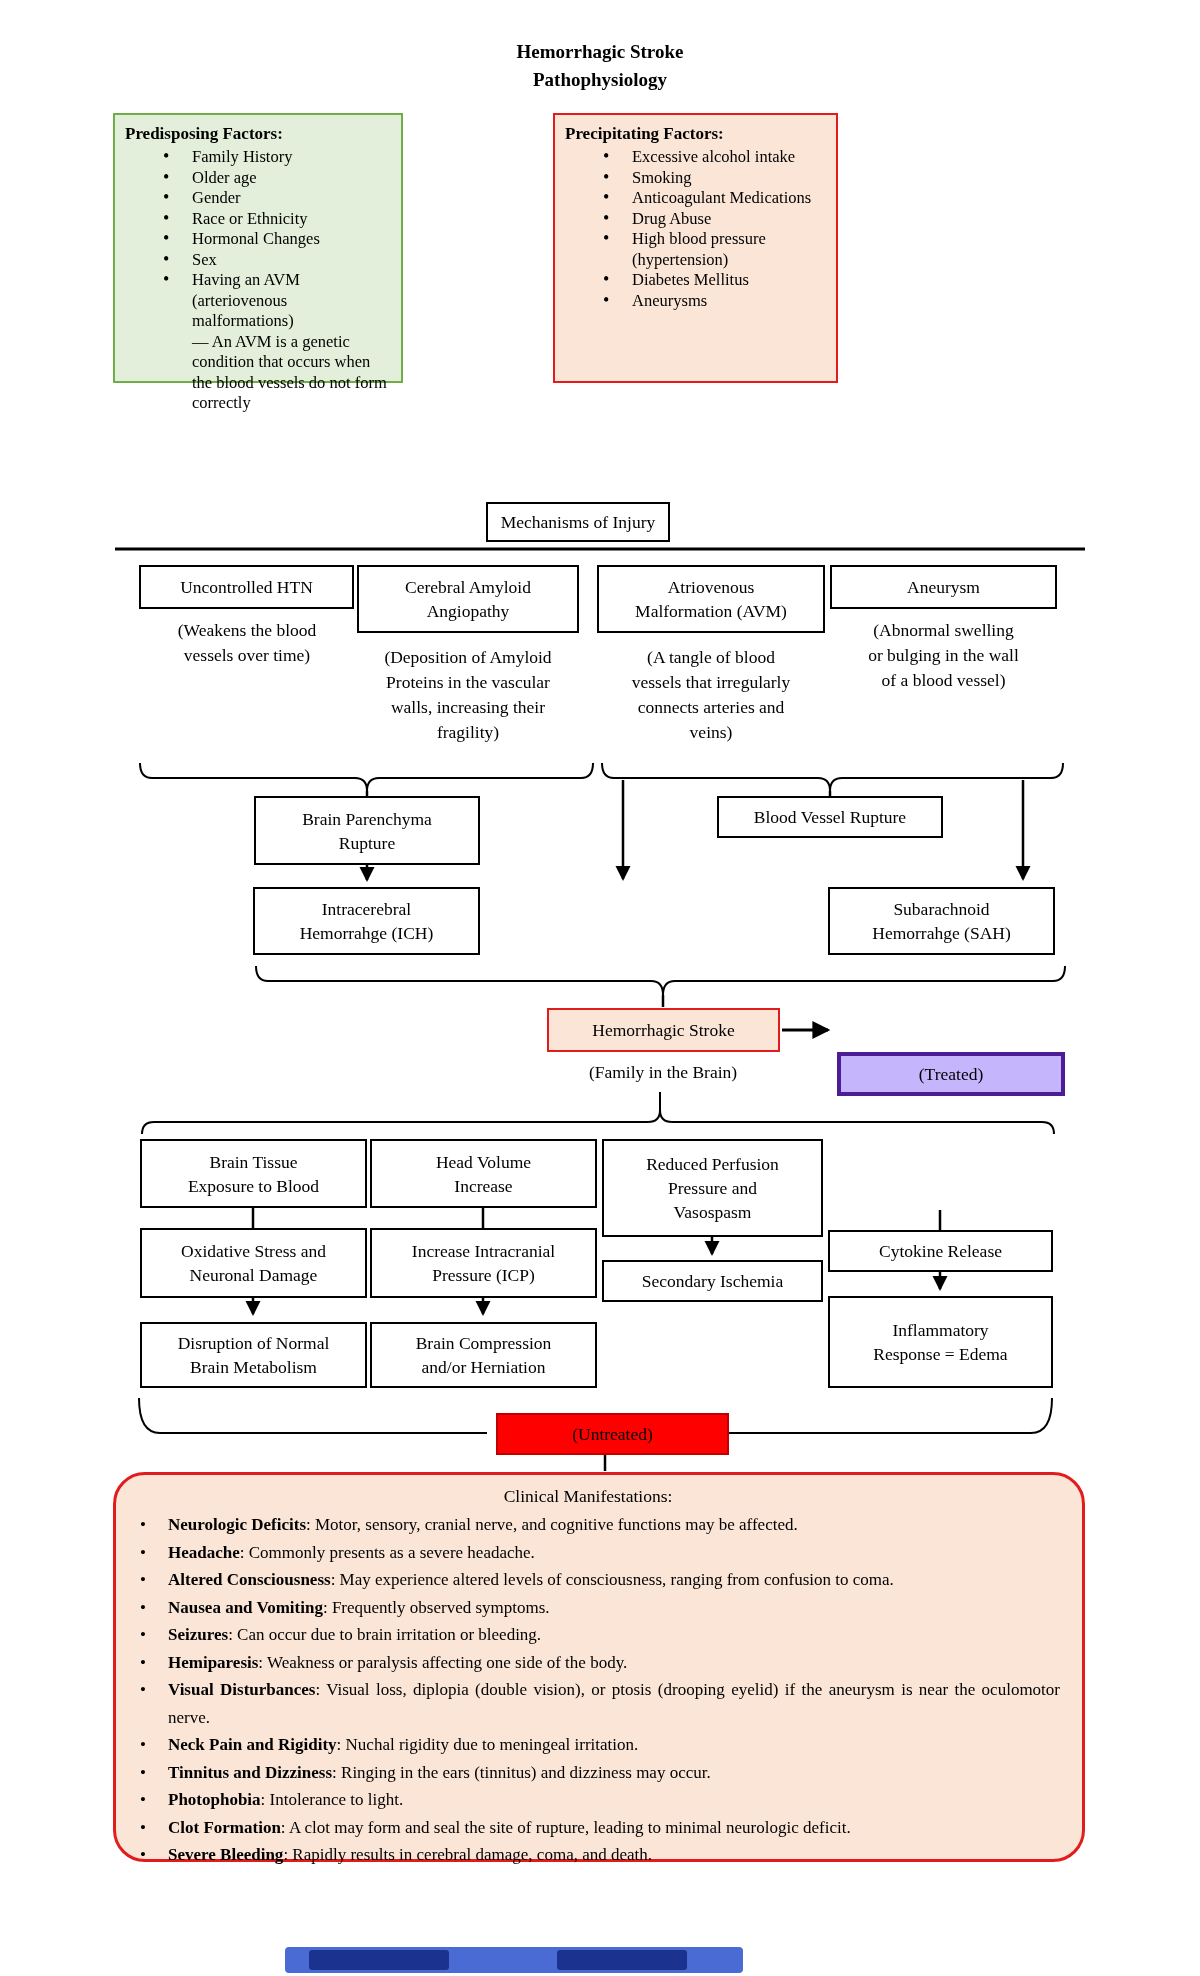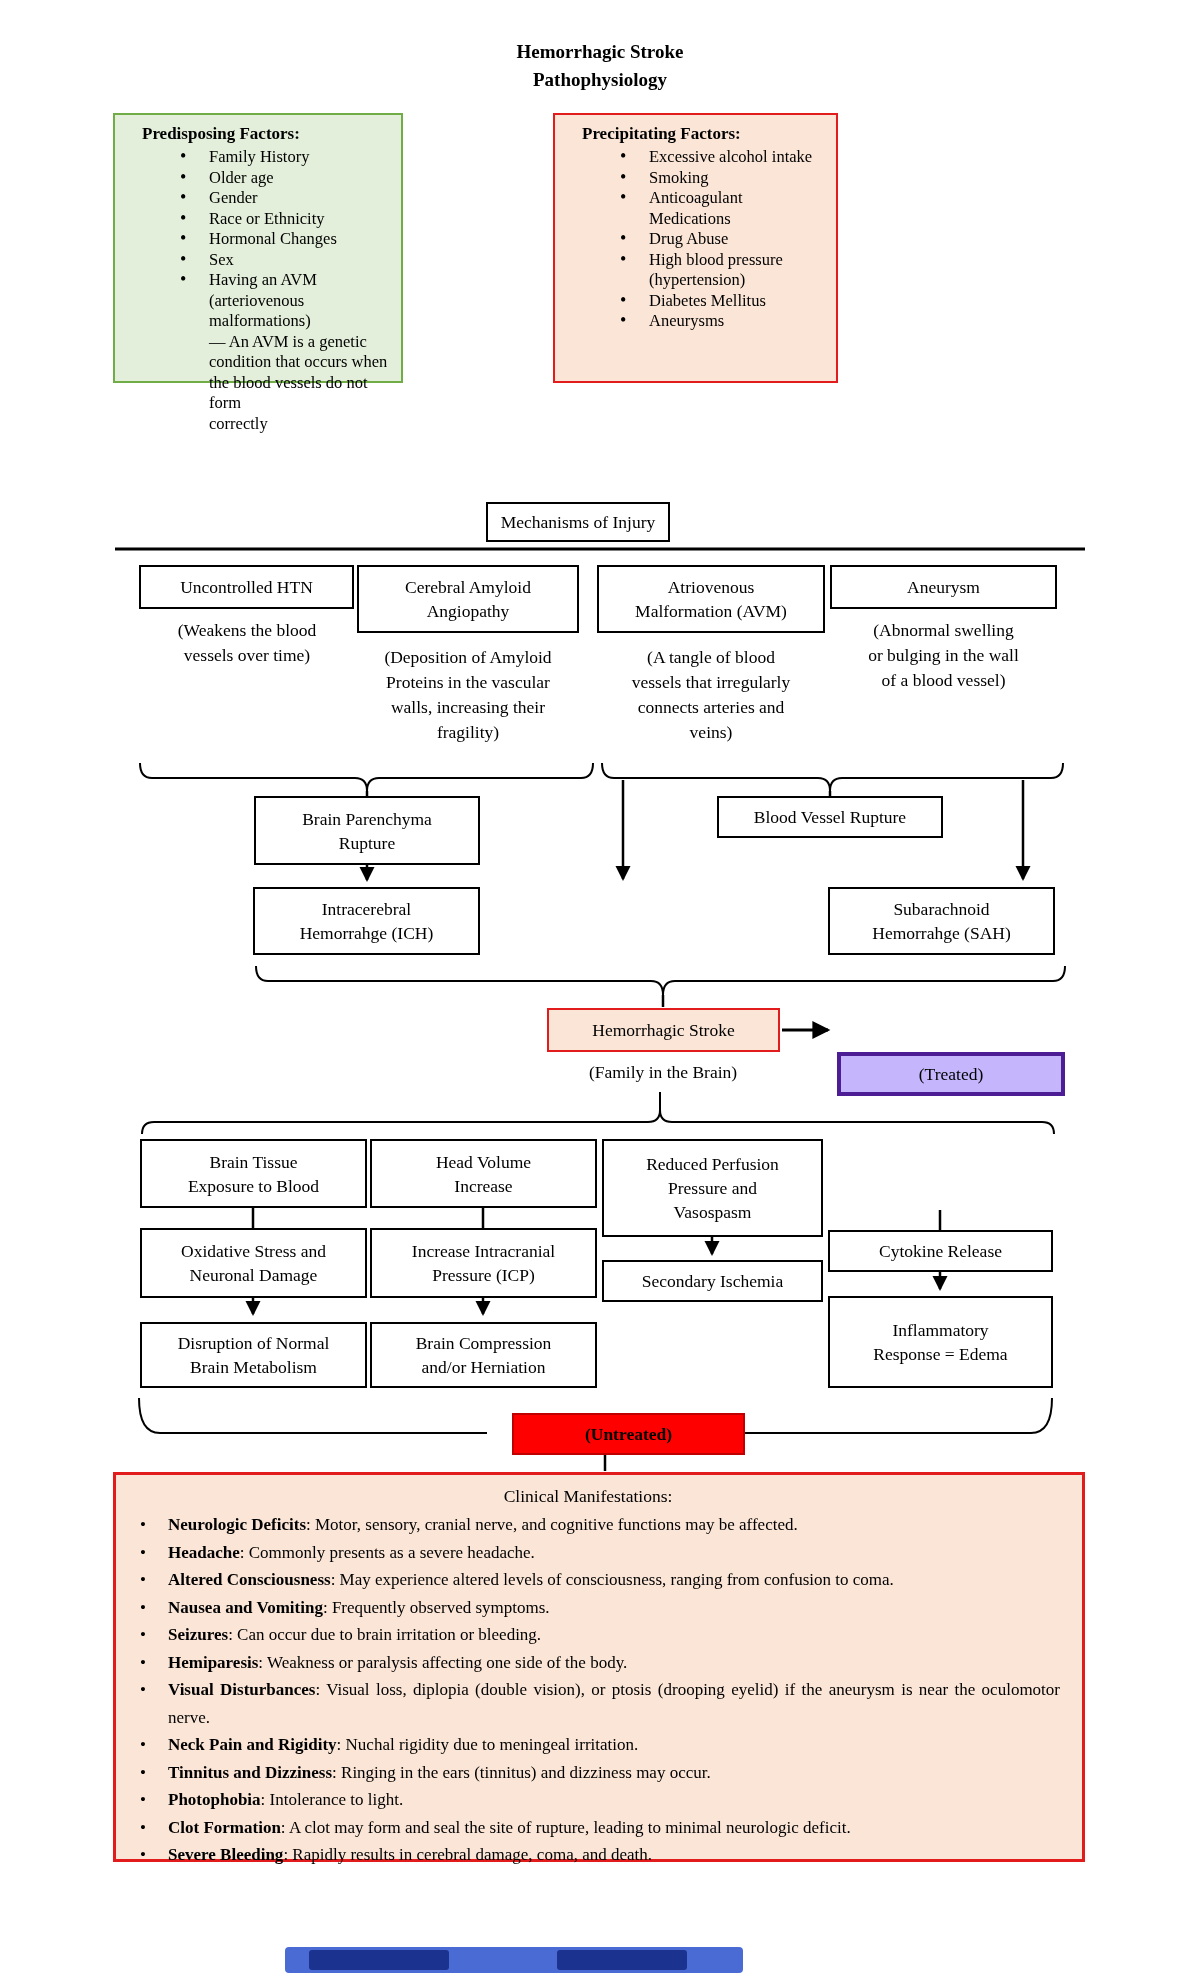--- a/index.html
+++ b/index.html
@@ -4,21 +4,21 @@
 <style>
   html,body{margin:0;padding:0;background:#fff;}
   #canvas{
     position:relative;width:1200px;height:1976px;background:#fff;
     font-family:"Liberation Serif","DejaVu Serif",serif;color:#000;overflow:hidden;
   }
   .page-title{
     position:absolute;left:0;top:38px;width:1200px;text-align:center;
     font-weight:bold;font-size:19px;line-height:28px;white-space:pre-line;
   }
-  .factor-box{position:absolute;box-sizing:border-box;padding:8px 8px 4px 27px;}
+  .factor-box{position:absolute;box-sizing:border-box;padding:8px 8px 4px 10px;}
   .green{background:#e3efda;border:2px solid #70ad47;}
   .peach{background:#fbe5d6;border:2px solid #e21c1c;}
   .factor-title{font-weight:bold;font-size:17px;line-height:22px;}
   ul.factor-list{margin:2px 0 0 0;padding:0;list-style:none;font-size:16.5px;line-height:20.5px;}
   ul.factor-list li{position:relative;padding-left:67px;white-space:pre-line;}
   ul.factor-list li::before{content:"\2022";position:absolute;left:38px;top:-1px;font-size:18px;}
   .box{
     position:absolute;box-sizing:border-box;border:2px solid #000;background:#fff;
     display:flex;align-items:center;justify-content:center;text-align:center;
     font-size:17.5px;line-height:24px;white-space:pre-line;
@@ -181,23 +181,23 @@
   <div class="box" style="left:602px;top:1260px;width:221px;height:42px;">Secondary Ischemia</div>
   <div class="box" style="left:828px;top:1230px;width:225px;height:42px;">Cytokine Release</div>
 
   <div class="box" style="left:140px;top:1322px;width:227px;height:66px;">Disruption of Normal
 Brain Metabolism</div>
   <div class="box" style="left:370px;top:1322px;width:227px;height:66px;">Brain Compression
 and/or Herniation</div>
   <div class="box" style="left:828px;top:1296px;width:225px;height:92px;">Inflammatory
 Response = Edema</div>
 
-  <div class="box untreated-box" style="left:512px;top:1413px;width:233px;height:42px;font-weight:bold;">(Untreated)</div>
-
-  <div class="clinical" style="left:113px;top:1472px;width:972px;height:390px;">
+  <div class="box untreated-box" style="left:496px;top:1413px;width:233px;height:42px;">(Untreated)</div>
+
+  <div class="clinical" style="left:113px;top:1472px;width:972px;height:390px;border-radius:32px;">
     <div class="clinical-title">Clinical Manifestations:</div>
     <ul class="clinical-list">
       <li><b>Neurologic Deficits</b><span>: Motor, sensory, cranial nerve, and cognitive functions may be affected.</span></li>
       <li><b>Headache</b><span>: Commonly presents as a severe headache.</span></li>
       <li><b>Altered Consciousness</b><span>: May experience altered levels of consciousness, ranging from confusion to coma.</span></li>
       <li><b>Nausea and Vomiting</b><span>: Frequently observed symptoms.</span></li>
       <li><b>Seizures</b><span>: Can occur due to brain irritation or bleeding.</span></li>
       <li><b>Hemiparesis</b><span>: Weakness or paralysis affecting one side of the body.</span></li>
       <li><b>Visual Disturbances</b><span>: Visual loss, diplopia (double vision), or ptosis (drooping eyelid) if the aneurysm is near the oculomotor nerve.</span></li>
       <li><b>Neck Pain and Rigidity</b><span>: Nuchal rigidity due to meningeal irritation.</span></li>

